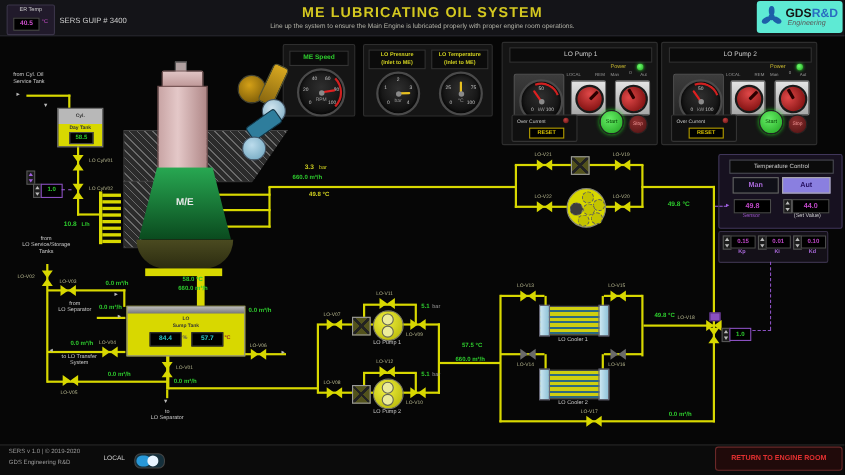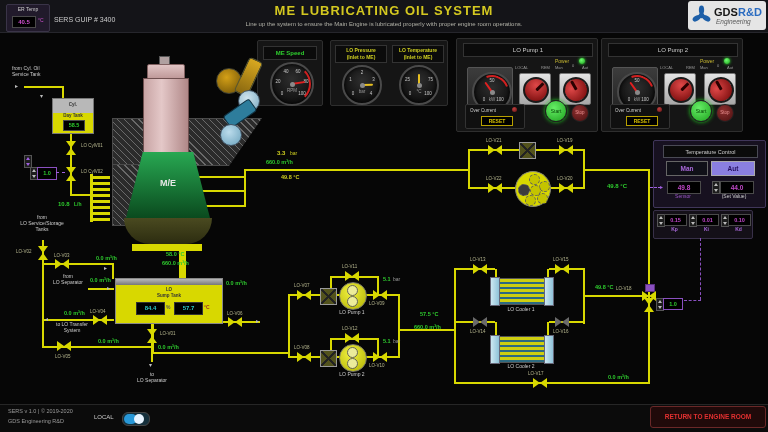--- a/index.html
+++ b/index.html
@@ -58,21 +58,21 @@
 
   <div style="position:absolute;left:0;top:0;width:768px;height:32px;background:#141418;border-bottom:1px solid #26262c;"></div>
   <div style="position:absolute;left:6px;top:4px;width:42px;height:26px;background:#211a2b;border:1px solid #3a3448;border-radius:2px;">
     <div class="t c w" style="left:0;top:2px;width:42px;font-size:5px;">ER Temp</div>
     <div class="vb" style="left:5px;top:11px;width:22px;height:10px;font-size:6px;color:#d050d0;line-height:10px;">40.5</div>
     <div class="t" style="left:31px;top:13px;font-size:5px;color:#d050d0;">°C</div>
   </div>
   <div class="t w" style="left:54px;top:16px;font-size:7px;">SERS GUIP # 3400</div>
   <div class="t c" style="left:184px;top:4px;width:400px;font-size:13px;font-weight:700;color:#d4c820;letter-spacing:1px;">ME LUBRICATING OIL SYSTEM</div>
   <div class="t c" style="left:134px;top:21px;width:500px;font-size:6px;color:#b2b2a8;">Line up the system to ensure the Main Engine is lubricated properly with proper engine room operations.</div>
-  <div style="position:absolute;left:688px;top:1px;width:78px;height:29px;background:#e5e5e5;border-radius:3px;">
+  <div style="position:absolute;left:688px;top:1px;width:78px;height:29px;background:#5eead4;border-radius:3px;">
     <span style="position:absolute;left:3px;top:4px;">
       <svg width="21" height="21" viewBox="0 0 24 24">
         <g fill="#1d5fa8">
           <circle cx="12" cy="12" r="3.2"></circle>
           <ellipse cx="12" cy="5.6" rx="3" ry="5"></ellipse>
           <ellipse cx="12" cy="5.6" rx="3" ry="5" transform="rotate(120 12 12)"></ellipse>
           <ellipse cx="12" cy="5.6" rx="3" ry="5" transform="rotate(240 12 12)"></ellipse>
         </g>
       </svg>
     </span>

